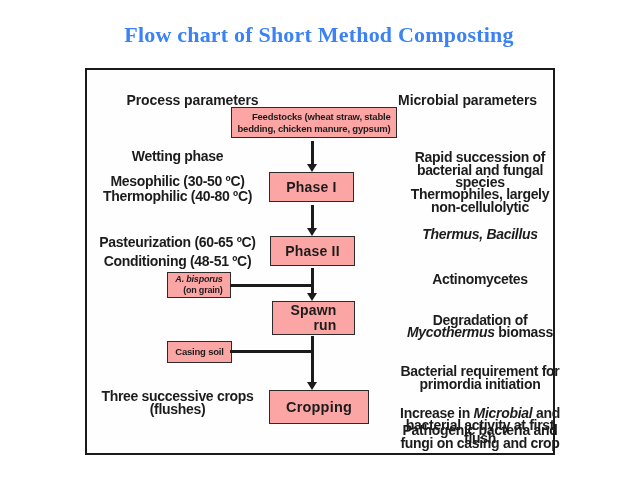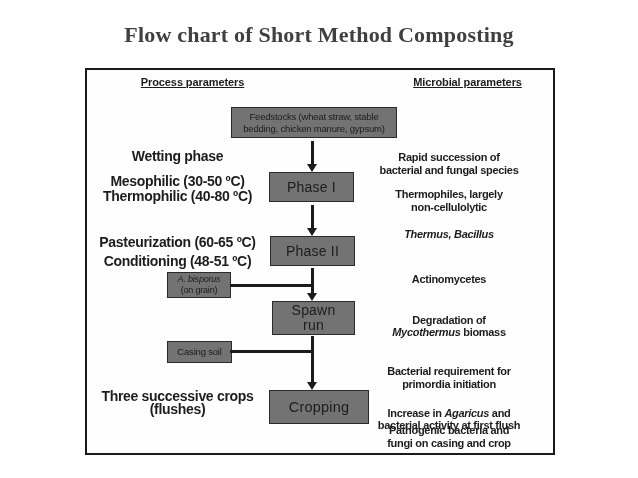--- a/index.html
+++ b/index.html
@@ -3,54 +3,55 @@
 <meta charset="utf-8">
 <style>
   html,body{margin:0;padding:0;}
   body{
     width:638px;height:478px;position:relative;background:#ffffff;
     font-family:"Liberation Sans", sans-serif;color:#1c1c1c;overflow:hidden;
   }
   .title{
     position:absolute;left:0;top:22px;width:638px;text-align:center;
     font-family:"Liberation Serif", serif;font-weight:bold;font-size:22px;
-    color:#404040;margin:0;letter-spacing:0.2px;
+    color:#3b82f6;margin:0;letter-spacing:0.2px;
   }
   .panel{
     position:absolute;left:85px;top:68px;width:470px;height:387px;
     border:2px solid #1a1a1a;background:#fefefe;box-sizing:border-box;
   }
   .col-header{
     position:absolute;width:165px;text-align:center;
-    font-size:11px;font-weight:bold;text-decoration:underline;
+    font-size:14px;font-weight:bold;
     letter-spacing:-0.1px;
+    margin-top:16px;
   }
   .box{
-    position:absolute;border:1.5px solid #2b2b2b;background:#737373;
+    position:absolute;border:1.5px solid #2b2b2b;background:#fca5a5;
     box-sizing:border-box;display:flex;align-items:center;justify-content:center;
-    text-align:center;font-weight:normal;white-space:pre-line;
+    text-align:right;font-weight:bold;white-space:pre-line;
   }
   .stage{font-size:14px;letter-spacing:0.2px;}
   .small{font-size:9.5px;line-height:11.5px;letter-spacing:-0.2px;}
   .arrow{position:absolute;left:306px;width:12px;}
   .arrow .shaft{position:absolute;left:4.5px;top:0;bottom:6px;width:3px;background:#1b1b1b;}
   .arrow .head{
     position:absolute;left:1px;bottom:0;width:0;height:0;
     border-left:5px solid transparent;border-right:5px solid transparent;
     border-top:8px solid #1b1b1b;
   }
   .connector{position:absolute;height:3px;background:#1b1b1b;}
   .ltext{
     position:absolute;left:95px;width:165px;text-align:center;
     font-size:14px;font-weight:bold;line-height:13px;letter-spacing:-0.3px;
     white-space:pre-line;
   }
   .rtext{
-    position:absolute;left:361px;width:176px;text-align:center;
-    font-size:11px;font-weight:bold;line-height:12.5px;letter-spacing:-0.3px;
+    position:absolute;left:392px;width:176px;text-align:center;
+    font-size:14px;font-weight:bold;line-height:12.5px;letter-spacing:-0.3px;
     white-space:pre-line;
   }
   .it{font-style:italic;}
 </style>
 </head>
 <body>
 
 <h1 class="title">Flow chart of Short Method Composting</h1>
 
 <div class="panel"></div>
@@ -116,17 +117,17 @@
   <span>
 Actinomycetes</span>
 </div>
 <div class="rtext" style="top:301px;">
   <span>Degradation of
 </span><span class="it">Mycothermus</span><span> biomass</span>
 </div>
 <div class="rtext" style="top:365px;">Bacterial requirement for
 primordia initiation</div>
 <div class="rtext" style="top:394px;">
-  <span>Increase in </span><span class="it">Agaricus</span><span> and
+  <span>Increase in </span><span class="it">Microbial</span><span> and
 bacterial activity at first flush</span>
 </div>
 <div class="rtext" style="top:424px;">Pathogenic bacteria and
 fungi on casing and crop</div>
 
 </body></html>

